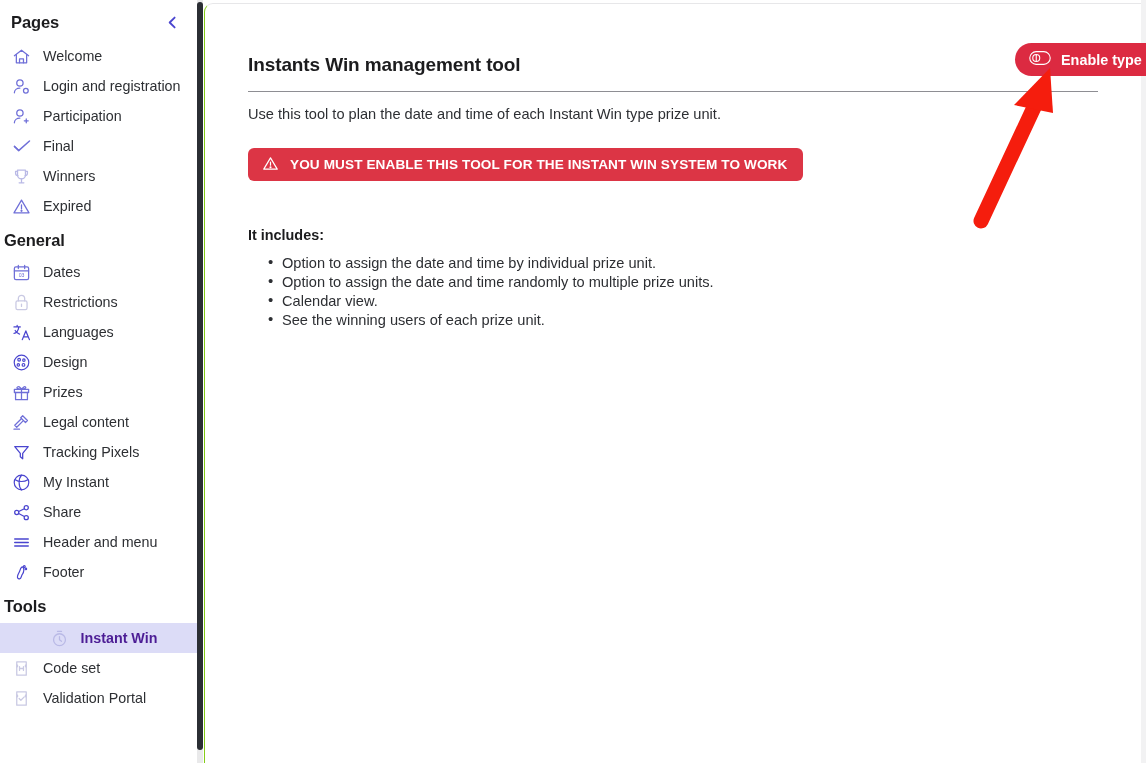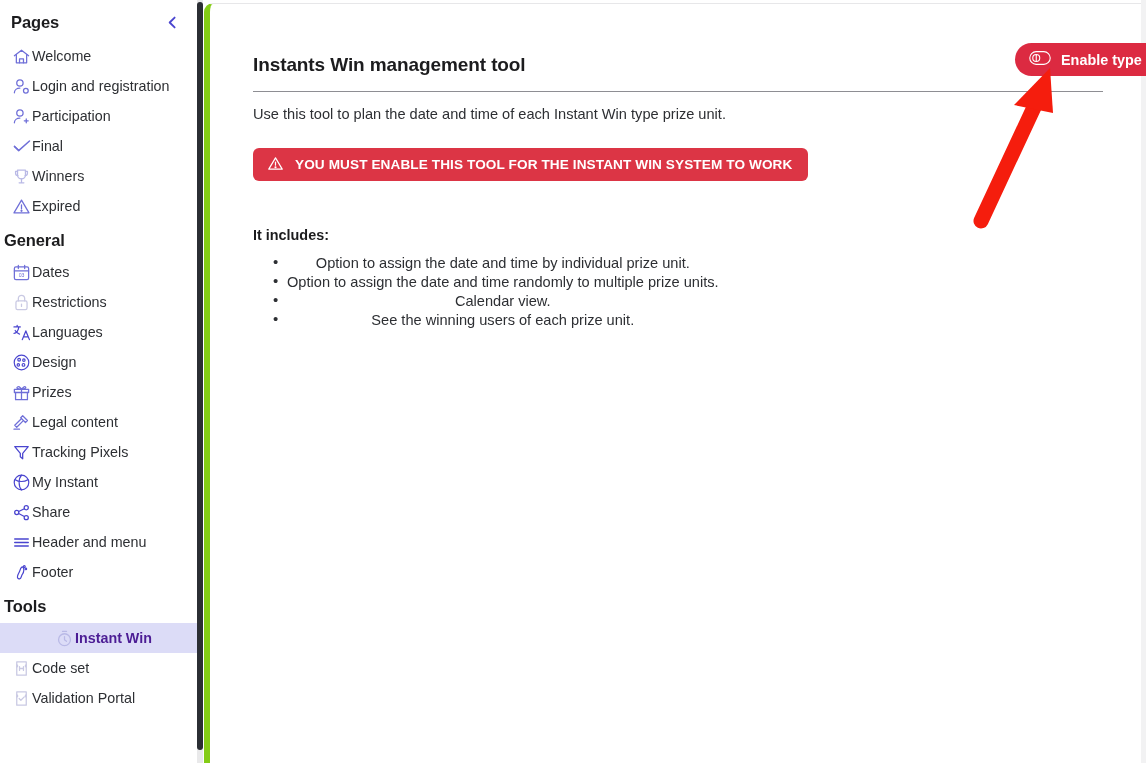--- a/index.html
+++ b/index.html
@@ -29,21 +29,21 @@
   }
   .collapse-btn {
     width: 22px; height: 22px; display: flex; align-items: center; justify-content: center;
     cursor: pointer;
   }
   .sec-head {
     font-size: 16.5px; font-weight: bold; color: #1c1c1e;
     padding: 10px 11px 7px 4px; letter-spacing: -0.1px;
   }
   .nav-item {
-    display: flex; align-items: center; 
+    display: flex; align-items: center; gap: 11px;
     height: 30px; padding: 0 2px 0 11px;
     font-size: 14.3px; color: #2d2f33; cursor: pointer;
     white-space: nowrap;
   }
   .nav-item .ic { width: 21px; height: 21px; flex: 0 0 21px; display: flex; align-items: center; justify-content: center; }
   .nav-item .ic svg { display: block; }
   .nav-item.active {
     background: #dcdcf7; color: #4c1d95; font-weight: bold; justify-content: center;
   }
   .nav-item.active .ic svg { stroke: #b9b9e6; }
@@ -57,24 +57,23 @@
     position: absolute; left: 0; top: 2px; width: 6px; height: 748px;
     background: #2b2e34; border-radius: 3px;
   }
 
   
   #main {
     position: absolute; left: 204px; top: 3px;
     width: 938px; height: 760px;
     background: #ffffff;
     border-top-left-radius: 9px;
-    border-left: 6px solid #84cc16;
+    border-left: 1px solid #84cc16;
     border-top: 1px solid #e7e7e9;
     overflow: hidden;
-    text-align: center;
   }
   #right-strip {
     position: absolute; right: 0; top: 0; width: 5px; height: 763px; background: #f2f2f3;
   }
 
   .title-row {
     position: absolute; left: 43px; top: 50px; width: 850px;
     display: flex; align-items: flex-start;
   }
   .page-title {

